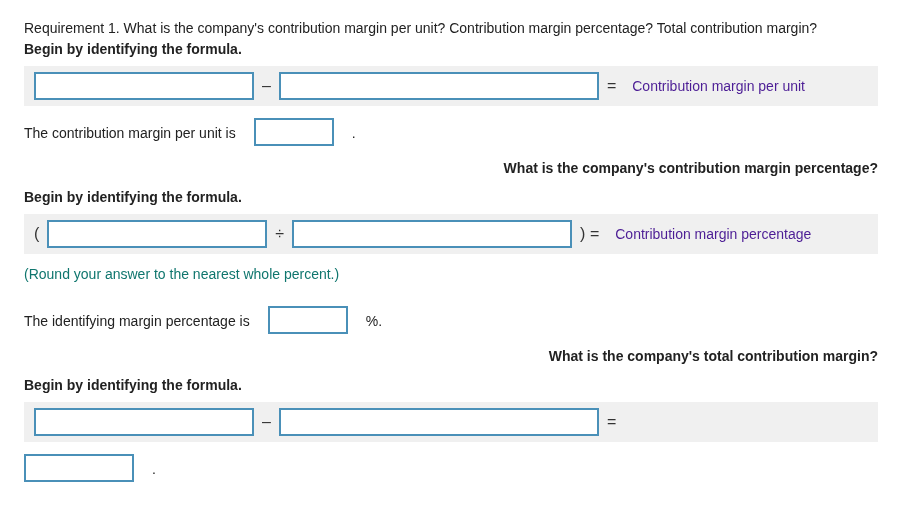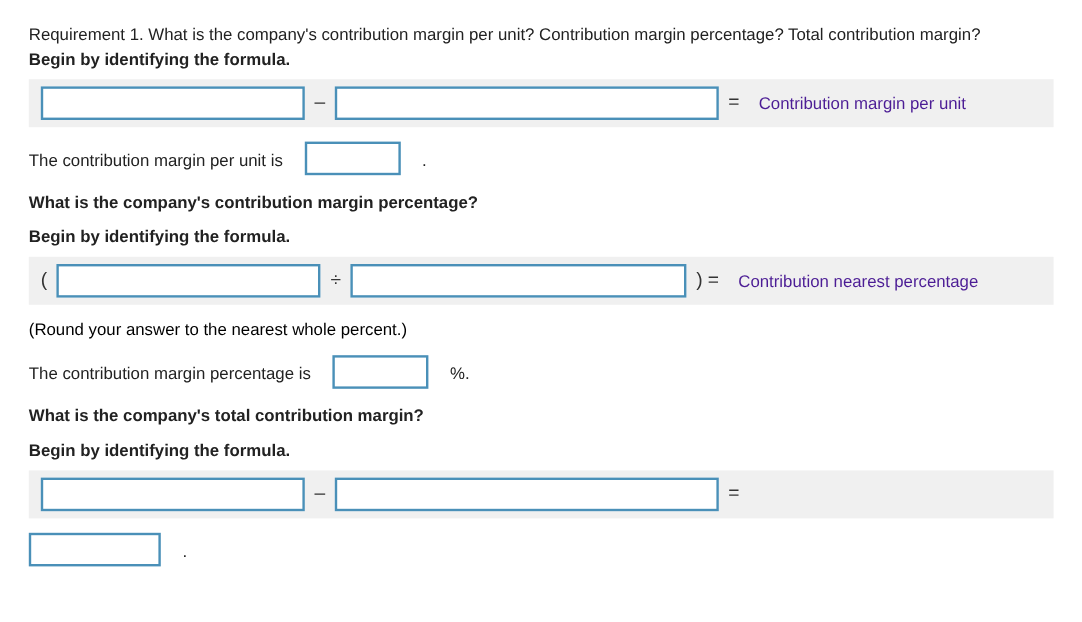--- a/index.html
+++ b/index.html
@@ -81,25 +81,26 @@
     }
 
     .inline-answer-row .formula-input.narrow {
       width: 80px;
     }
 
     .question-bold {
       font-weight: bold;
       margin-bottom: 8px;
       line-height: 1.5;
+      text-align: right;
     }
 
     .round-note {
-      color: #000000;
-      margin-bottom: 14px;
+      color: #0f766e;
+      margin-bottom: 24px;
       font-size: 14px;
     }
 
     .paren {
       font-size: 16px;
       color: #333;
     }
 
     .section-gap {
       margin-bottom: 6px;
@@ -131,27 +132,27 @@
 
 <div class="question-bold">What is the company's contribution margin percentage?</div>
 <div class="section-label section-gap">Begin by identifying the formula.</div>
 
 <div class="formula-row">
   <span class="paren">(</span>
   <input class="formula-input wide" type="text" value="" style="">
   <span class="formula-operator">÷</span>
   <input class="formula-input wide" type="text" value="" style="width: 280px;">
   <span class="formula-equals paren">) =</span>
-  <span class="formula-result">Contribution nearest percentage</span>
+  <span class="formula-result">Contribution margin percentage</span>
 </div>
 
 <div class="round-note">(Round your answer to the nearest whole percent.)</div>
 
 <div class="inline-answer-row">
-  <span>The contribution margin percentage is</span>
+  <span>The identifying margin percentage is</span>
   <input class="formula-input narrow" type="text" value="" style="">
   <span>%.</span>
 </div>
 
 <div class="question-bold">What is the company's total contribution margin?</div>
 <div class="section-label section-gap">Begin by identifying the formula.</div>
 
 <div class="formula-row">
   <input class="formula-input wide" type="text" value="" style="">
   <span class="formula-operator">–</span>

